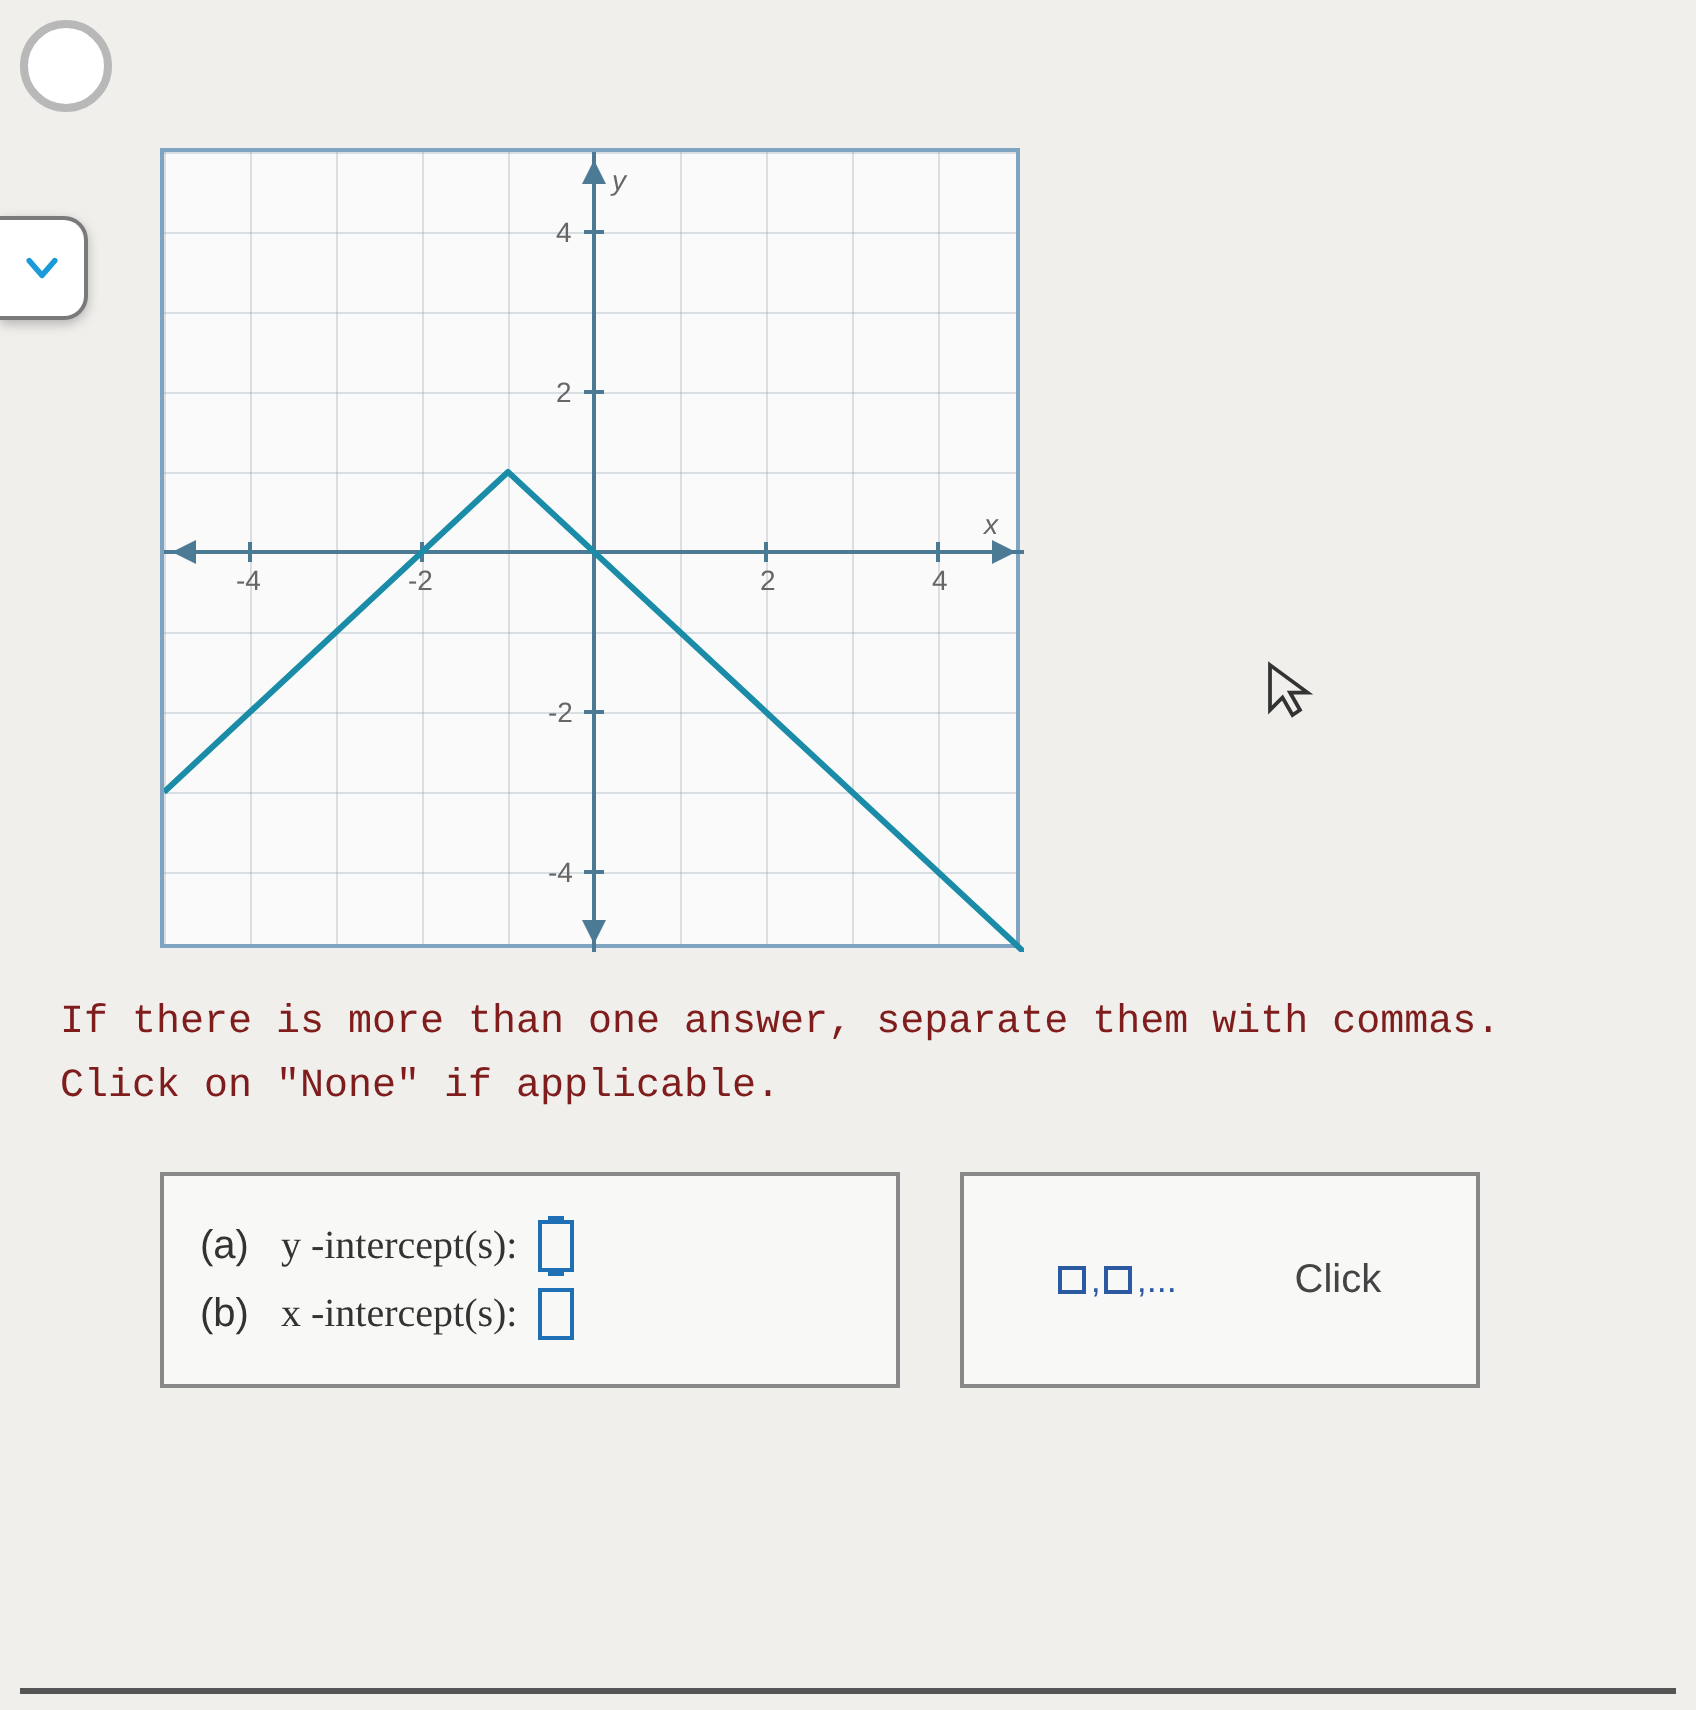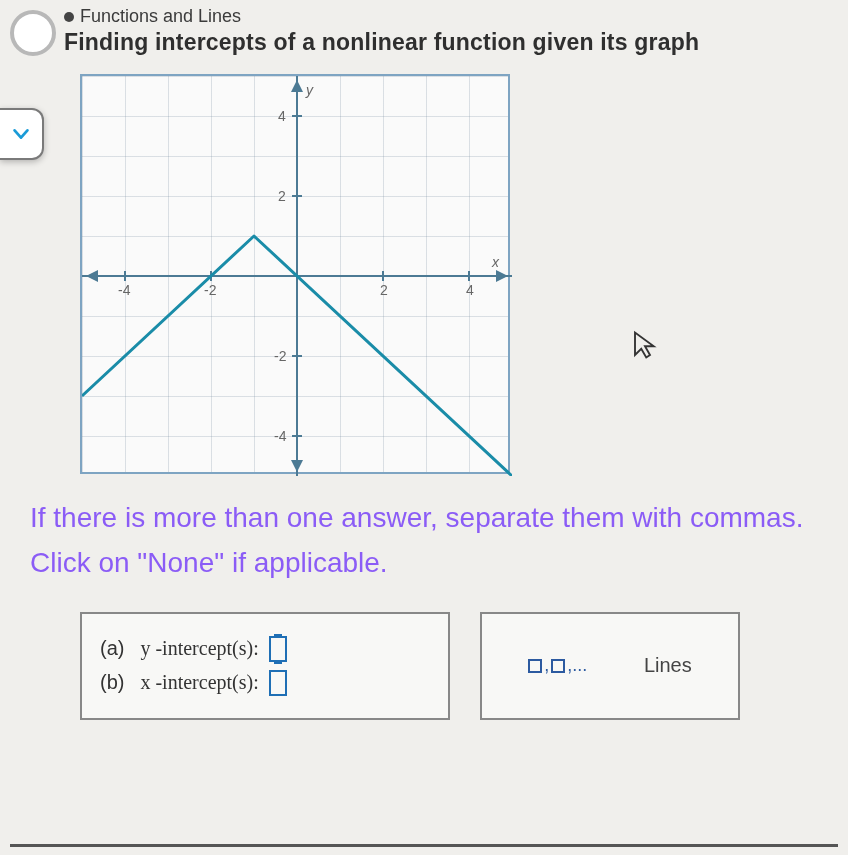--- a/index.html
+++ b/index.html
@@ -67,24 +67,25 @@
     width: 430px;
     height: 400px;
     position: relative;
     border: 2px solid #7ea4c2;
     background: #fafafa;
     background-image:
       repeating-linear-gradient(to right, rgba(120,140,160,0.25) 0 1px, transparent 1px 43px),
       repeating-linear-gradient(to bottom, rgba(120,140,160,0.25) 0 1px, transparent 1px 40px);
   }
   .instruction {
-    font-size: 28px;
-    color: #8b5cf6;
+    font-size: 20px;
+    color: #7f1d1d;
     margin: 22px 20px 0 30px;
     line-height: 1.6;
+    font-family: Liberation Mono, monospace;
   }
   .answer-row {
     display: flex;
     gap: 30px;
     margin: 26px 0 0 80px;
     align-items: stretch;
   }
   .answer-box, .tool-box {
     border: 2px solid #888;
     background: #f8f8f6;
@@ -154,27 +155,20 @@
     font-size:14px;
     color:#666;
     font-family: Arial, sans-serif;
   }
 </style>
 </head>
 <body>
 
 <div class="header-row">
   <div class="progress-circle"></div>
-  <div class="titles">
-    <div class="breadcrumb">
-      <span class="bullet"></span>
-      <span>Functions and Lines</span>
-    </div>
-    <div class="page-title">Finding intercepts of a nonlinear function given its graph</div>
-  </div>
 </div>
 
 <div class="collapse-tab">
   <svg viewBox="0 0 24 24">
     <path d="M5 8 L12 16 L19 8" fill="none" stroke="#1a9bd7" stroke-width="3" stroke-linecap="round" stroke-linejoin="round"></path>
   </svg>
 </div>
 
 <div class="graph-area">
   <svg width="430" height="400" viewBox="0 0 430 400" style="position:absolute;left:0;top:0">
@@ -231,17 +225,17 @@
     <div class="ans-line">
       <span class="part">(b)</span>
       <span class="lbl">x -intercept(s):</span>
       <span class="input-slot"></span>
     </div>
   </div>
   <div class="tool-box">
     <div class="tool-btn">
       <span class="tool-sq"></span>,<span class="tool-sq"></span>,...
     </div>
-    <div class="none-btn">Lines</div>
+    <div class="none-btn">Click</div>
   </div>
 </div>
 
 <div class="footer-line"></div>
 
 </body></html>

